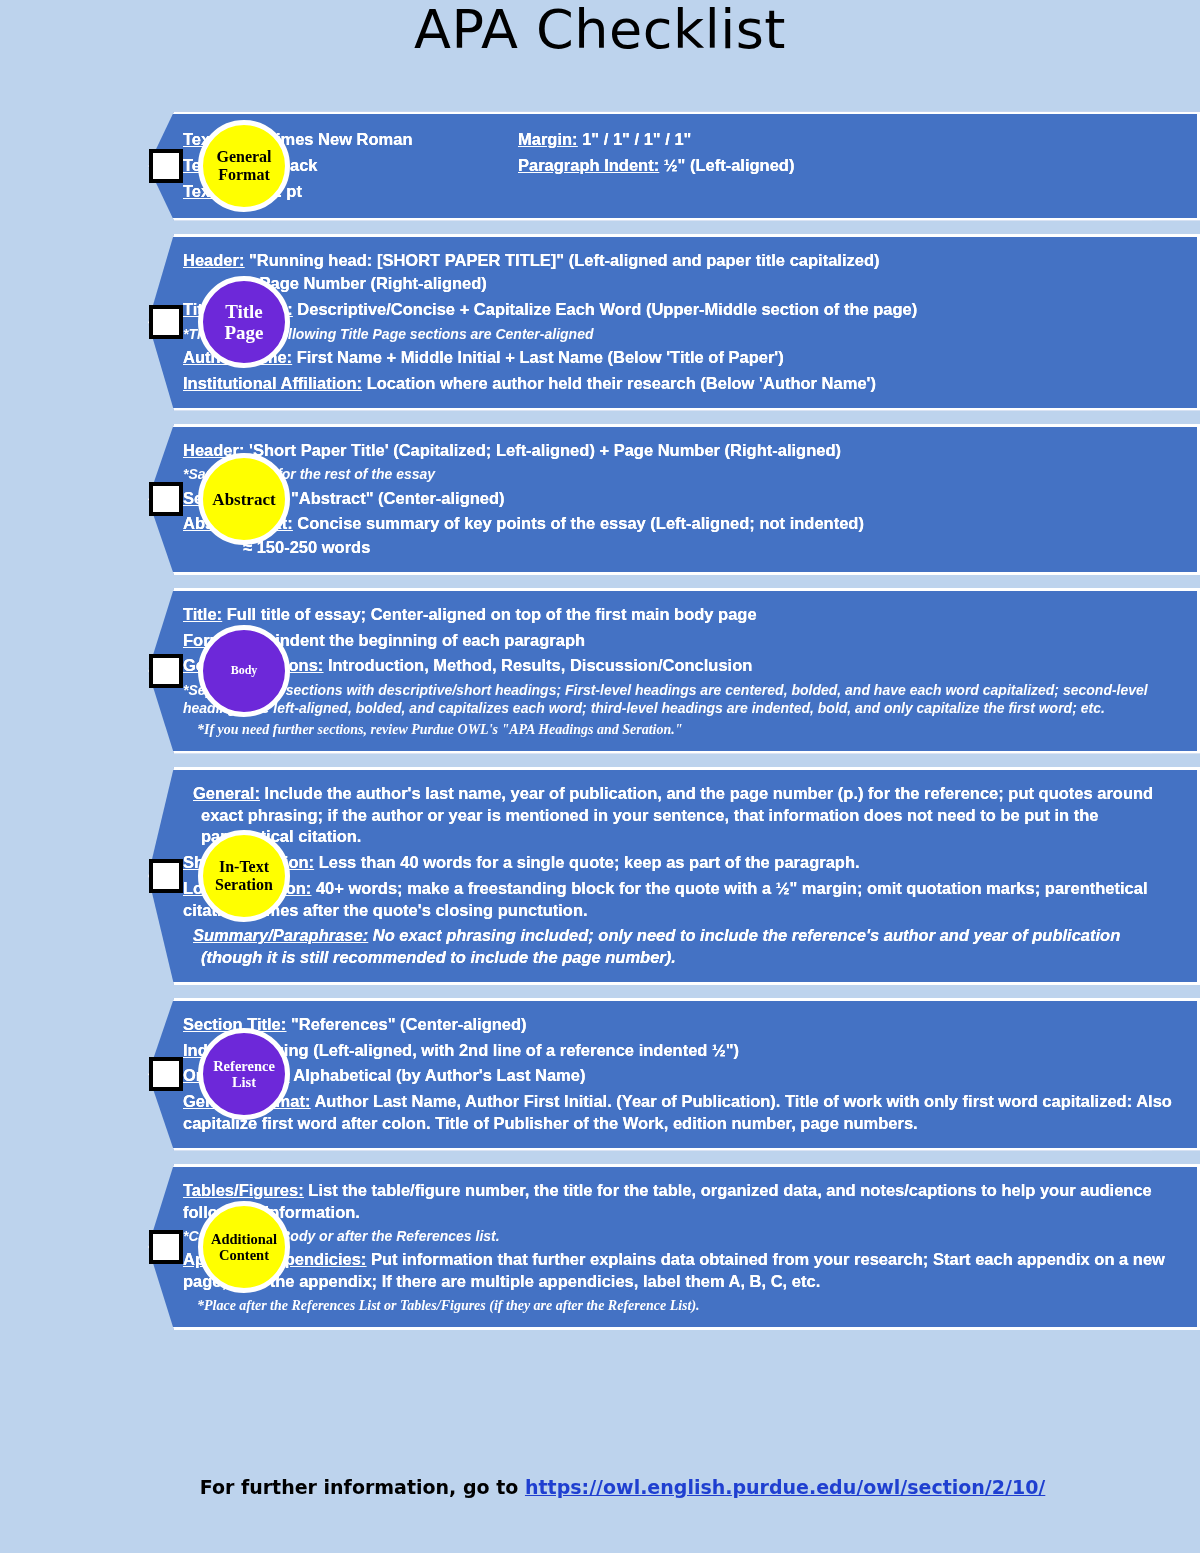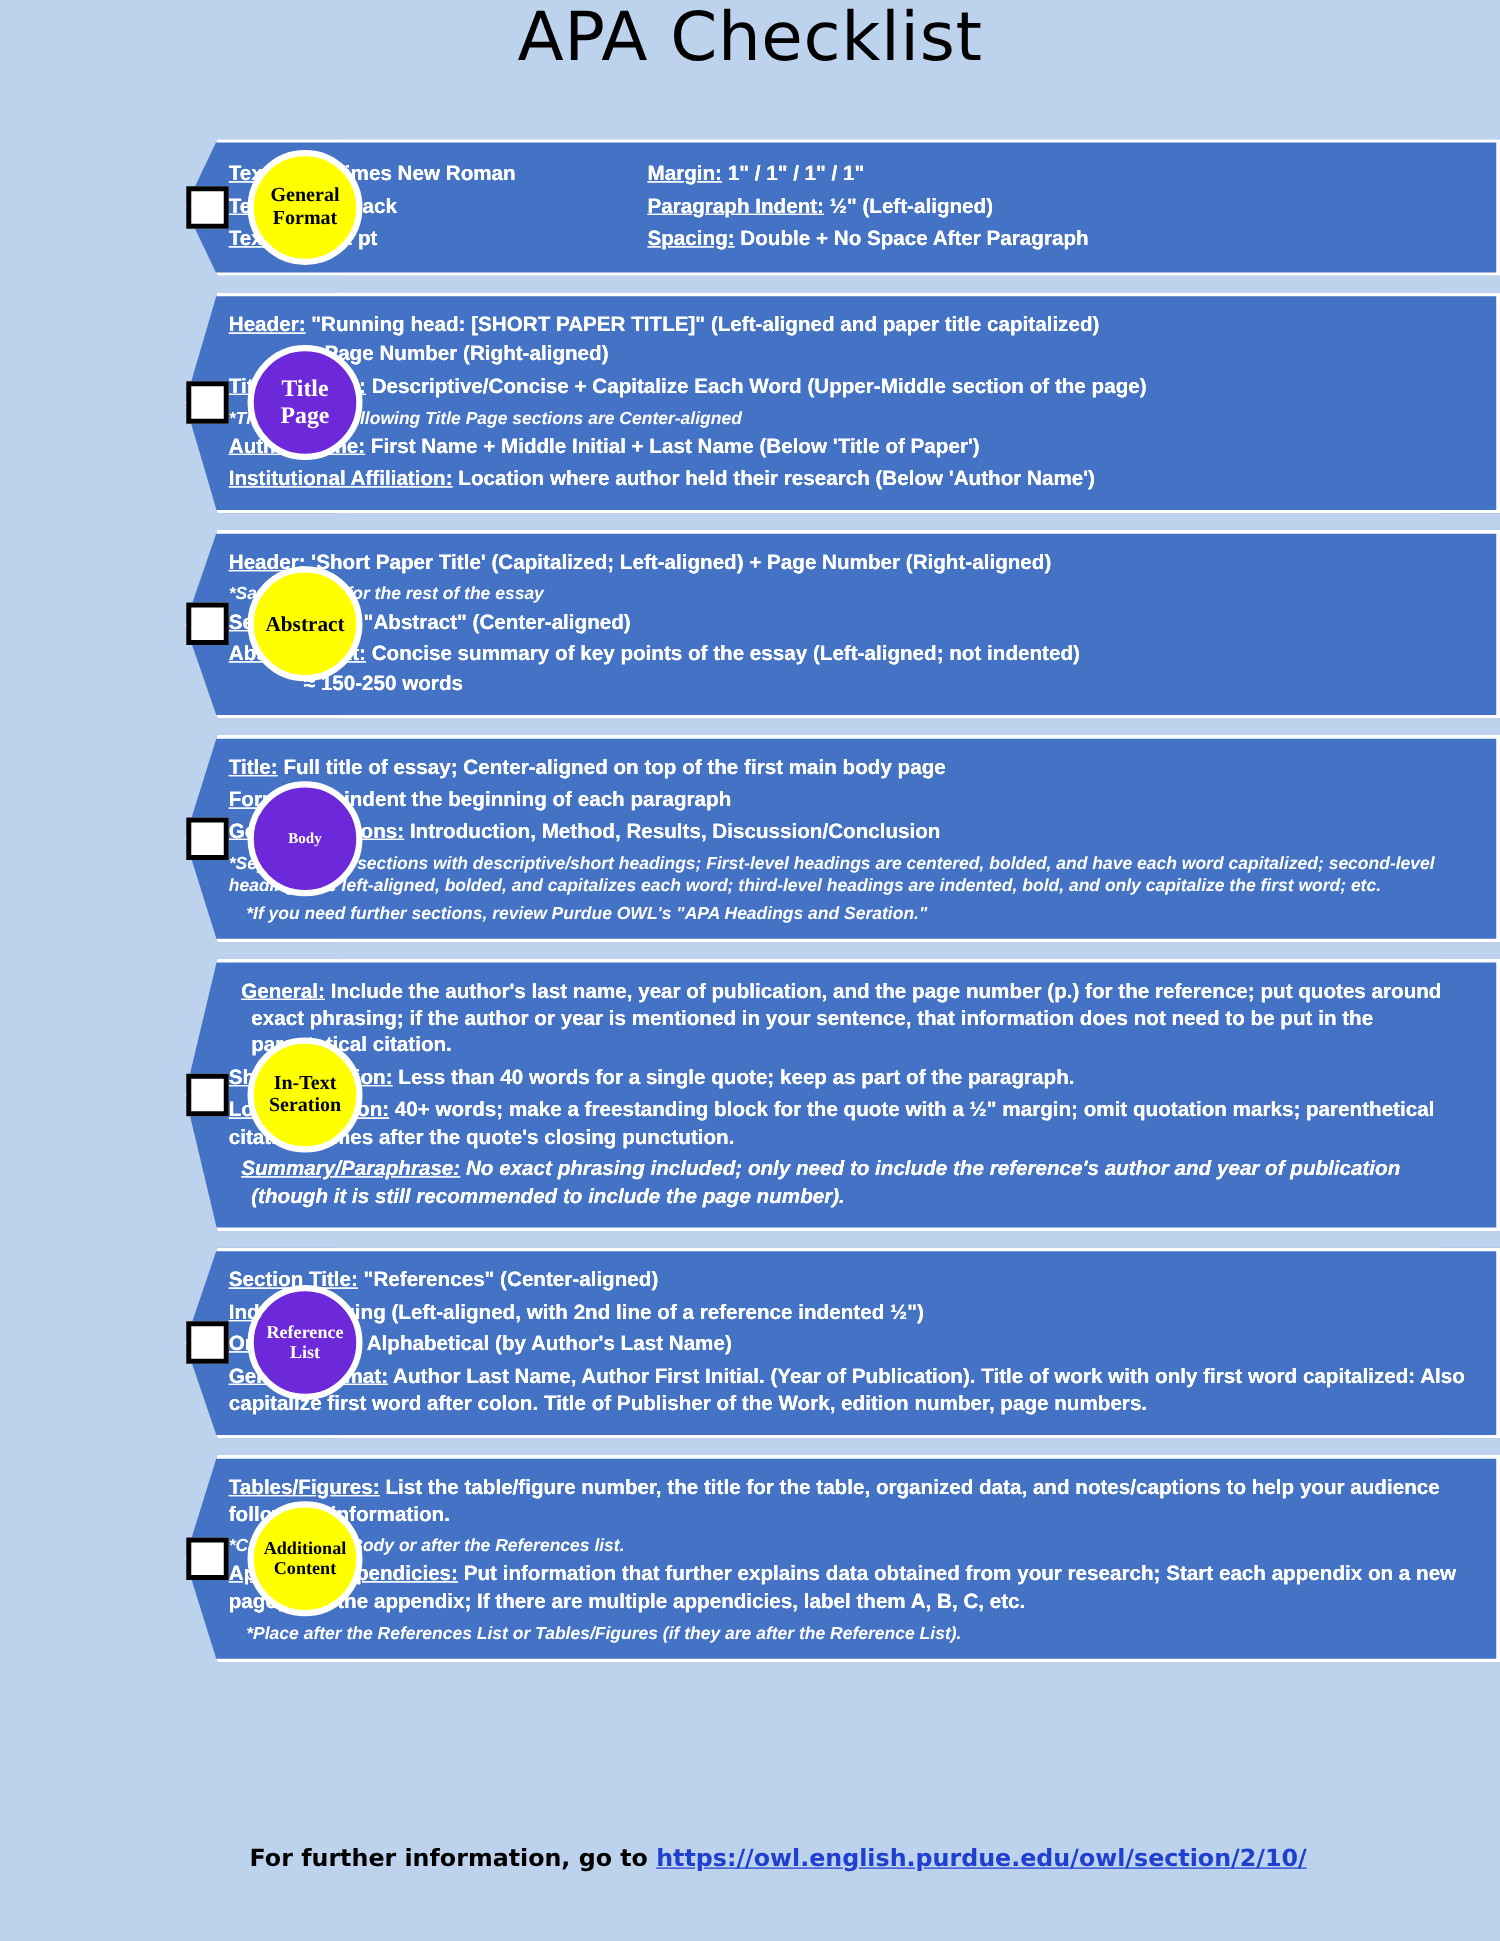--- a/index.html
+++ b/index.html
@@ -126,21 +126,21 @@
     text-decoration: underline;
   }
   .line .val { font-weight: bold; }
   .note {
     font-size: 14px;
     font-style: italic;
     font-weight: bold;
     line-height: 1.3;
     margin: 1px 0 3px 0;
   }
-  .note.indent { padding-left: 14px; }
+  .note.indent { padding-left: 14px; font-family: Liberation Serif, serif; }
   .sub {
     padding-left: 60px;
   }
   .two-col {
     display: flex;
     gap: 0;
   }
   .two-col .col { flex: 0 0 auto; }
   .two-col .col.c1 { width: 335px; }
   .two-col .col.c2 { flex: 1; }
@@ -202,24 +202,20 @@
             </div>
             <div class="col c2">
               <div class="line">
                 <span class="lbl">Margin:</span>
                 <span class="val">1" / 1" / 1" / 1"</span>
               </div>
               <div class="line">
                 <span class="lbl">Paragraph Indent:</span>
                 <span class="val">½" (Left-aligned)</span>
               </div>
-              <div class="line">
-                <span class="lbl">Spacing:</span>
-                <span class="val">Double + No Space After Paragraph</span>
-              </div>
             </div>
           </div>
         </div>
       </div>
     </div>
   </div>
 
   <div class="row">
     <div class="checkbox"></div>
     <div class="badge blue" style="font-size:19px;">

